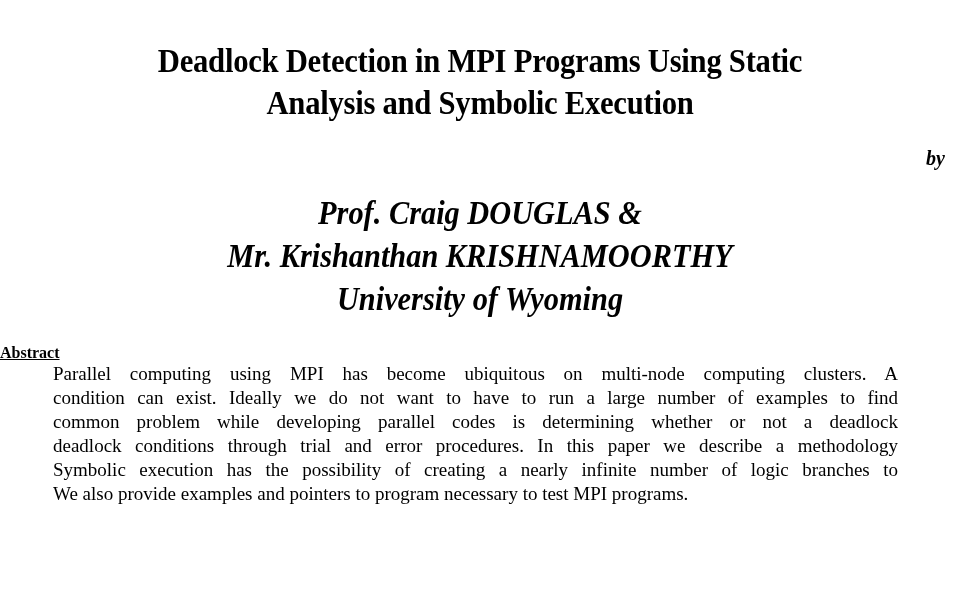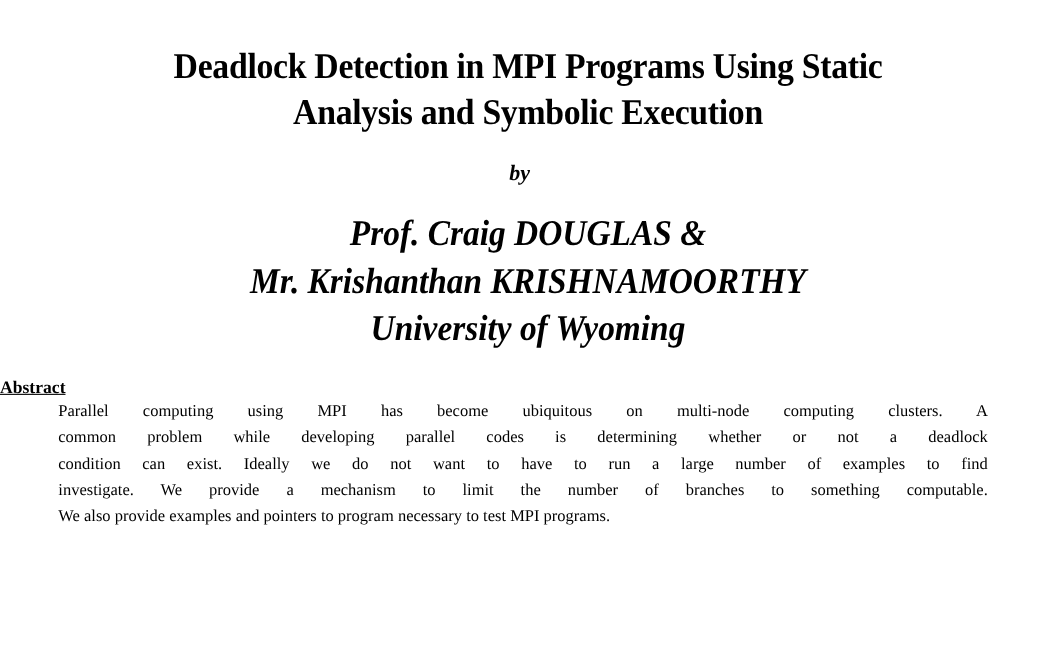--- a/index.html
+++ b/index.html
@@ -28,21 +28,21 @@
       font-size: 33px;
       line-height: 38px;
       letter-spacing: -0.3px;
       transform: scaleX(0.93);
     }
     .title.l1 { top: 26px; }
     .title.l2 { top: 68px; }
     .by {
       position: absolute;
       top: 130px; left: 0; width: 945px;
-      text-align: center;
+      text-align: right;
       font-weight: bold;
       font-style: italic;
       font-size: 20px;
       line-height: 24px;
     }
     .author {
       position: absolute;
       left: 0; width: 960px;
       text-align: center;
       font-weight: bold;
@@ -69,21 +69,21 @@
       font-weight: bold;
       font-size: 16px;
       line-height: 20px;
       text-decoration: underline;
     }
     .abstract-body {
       position: absolute;
       top: 346px;
       left: 53px;
       width: 845px;
-      font-size: 15px;
+      font-size: 19px;
       line-height: 24.1px;
       text-align: justify;
       text-align-last: left;
       word-spacing: 0px;
     }
     .abstract-line {
       display: block;
       text-align: justify;
       text-align-last: justify;
       white-space: nowrap;
@@ -103,18 +103,19 @@
   <div class="by">by</div>
 
   <div class="author a1">Prof. Craig DOUGLAS &amp;</div>
   <div class="author a2">Mr. Krishanthan KRISHNAMOORTHY</div>
   <div class="affil">University of Wyoming</div>
 
   <div class="abstract-heading">Abstract</div>
 
   <div class="abstract-body">
     <span class="abstract-line">Parallel computing using MPI has become ubiquitous on multi-node computing clusters. A</span>
+    <span class="abstract-line">condition can exist. Ideally we do not want to have to run a large number of examples to find</span>
     <span class="abstract-line">common problem while developing parallel codes is determining whether or not a deadlock</span>
-    <span class="abstract-line">condition can exist. Ideally we do not want to have to run a large number of examples to find</span>
-    <span class="abstract-line">investigate. We provide a mechanism to limit the number of branches to something computable.</span>
+    <span class="abstract-line">deadlock conditions through trial and error procedures. In this paper we describe a methodology</span>
+    <span class="abstract-line">Symbolic execution has the possibility of creating a nearly infinite number of logic branches to</span>
     <span class="abstract-line last">We also provide examples and pointers to program necessary to test MPI programs.</span>
   </div>
 </div>
 
 </body></html>

